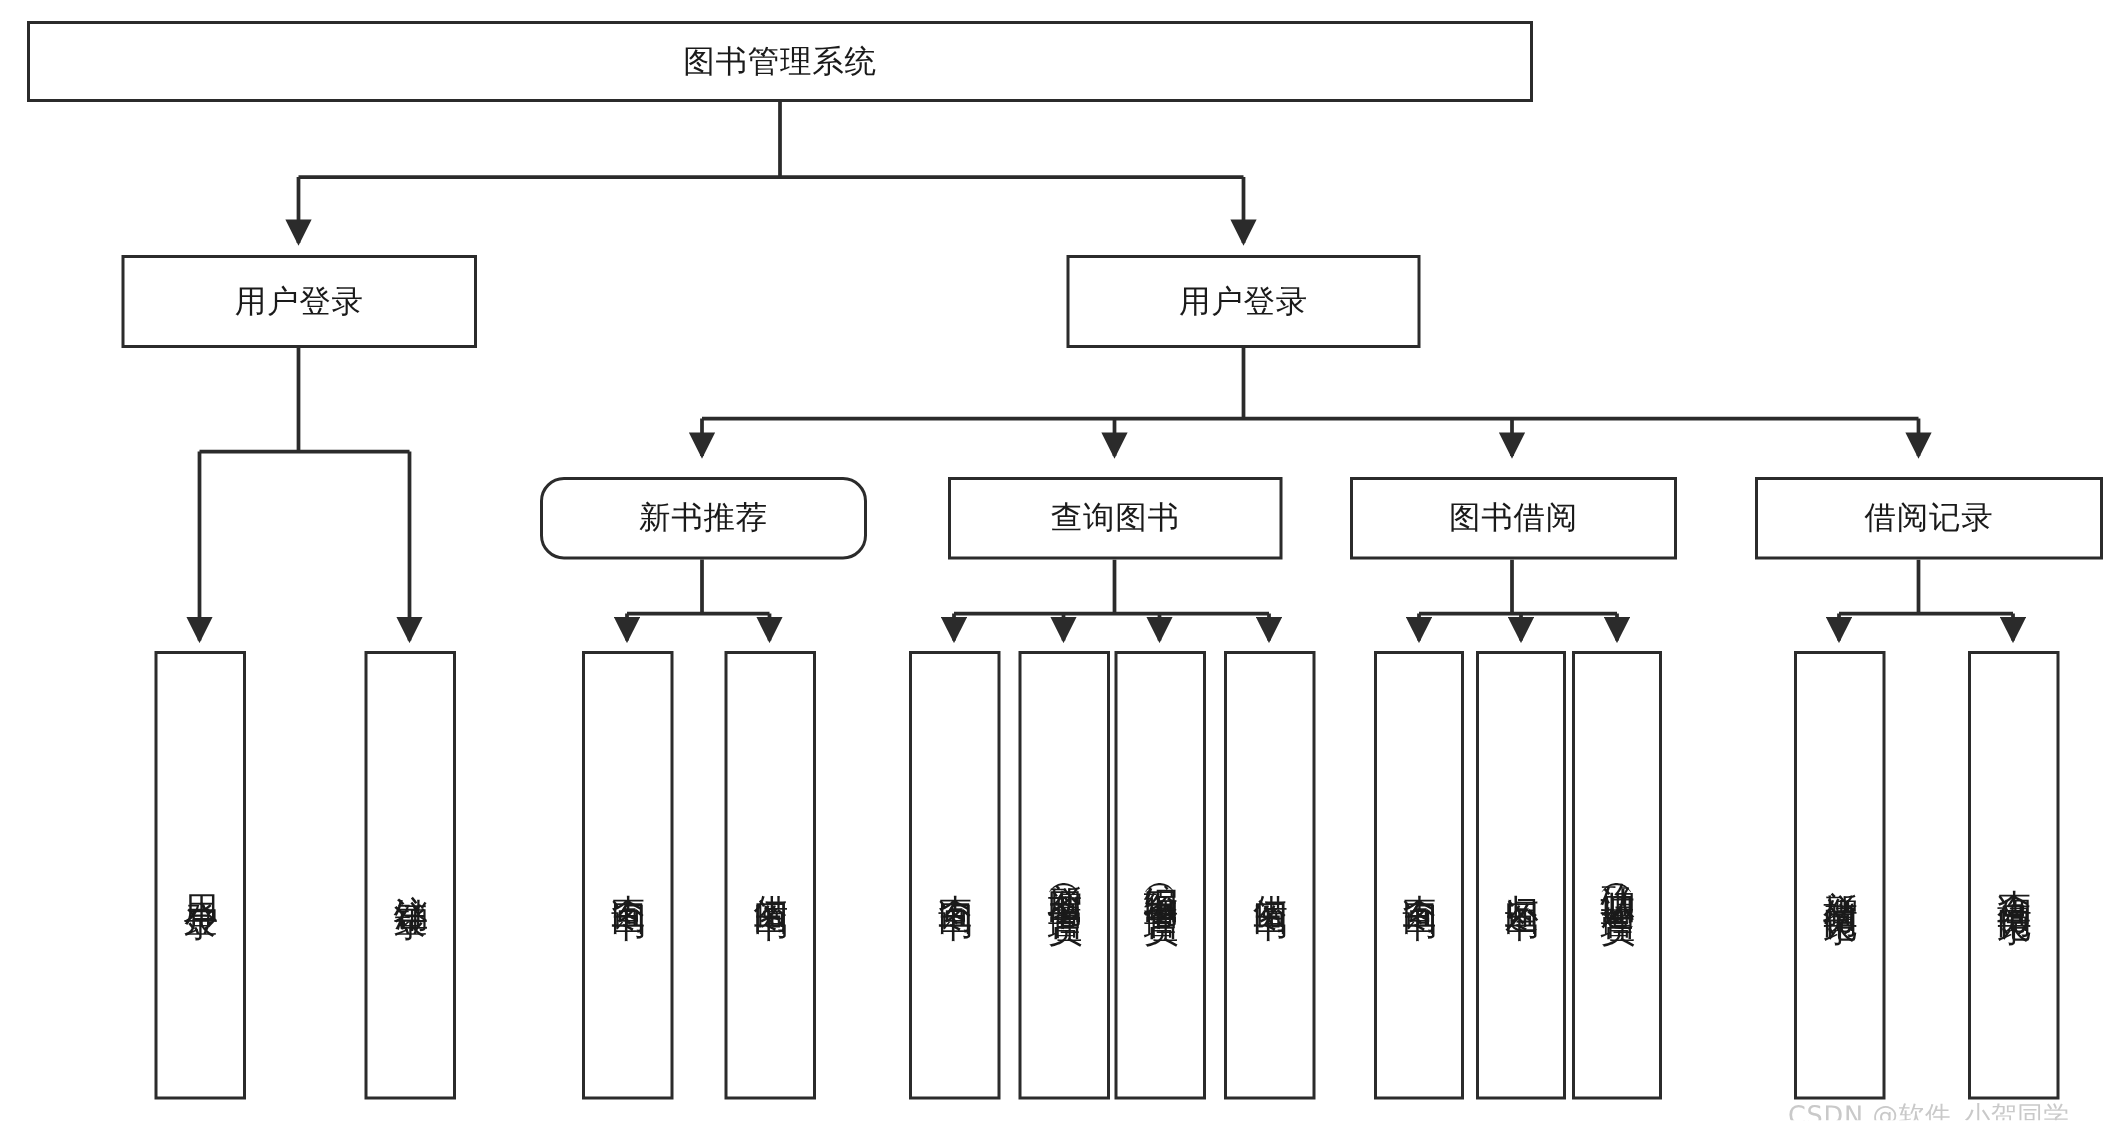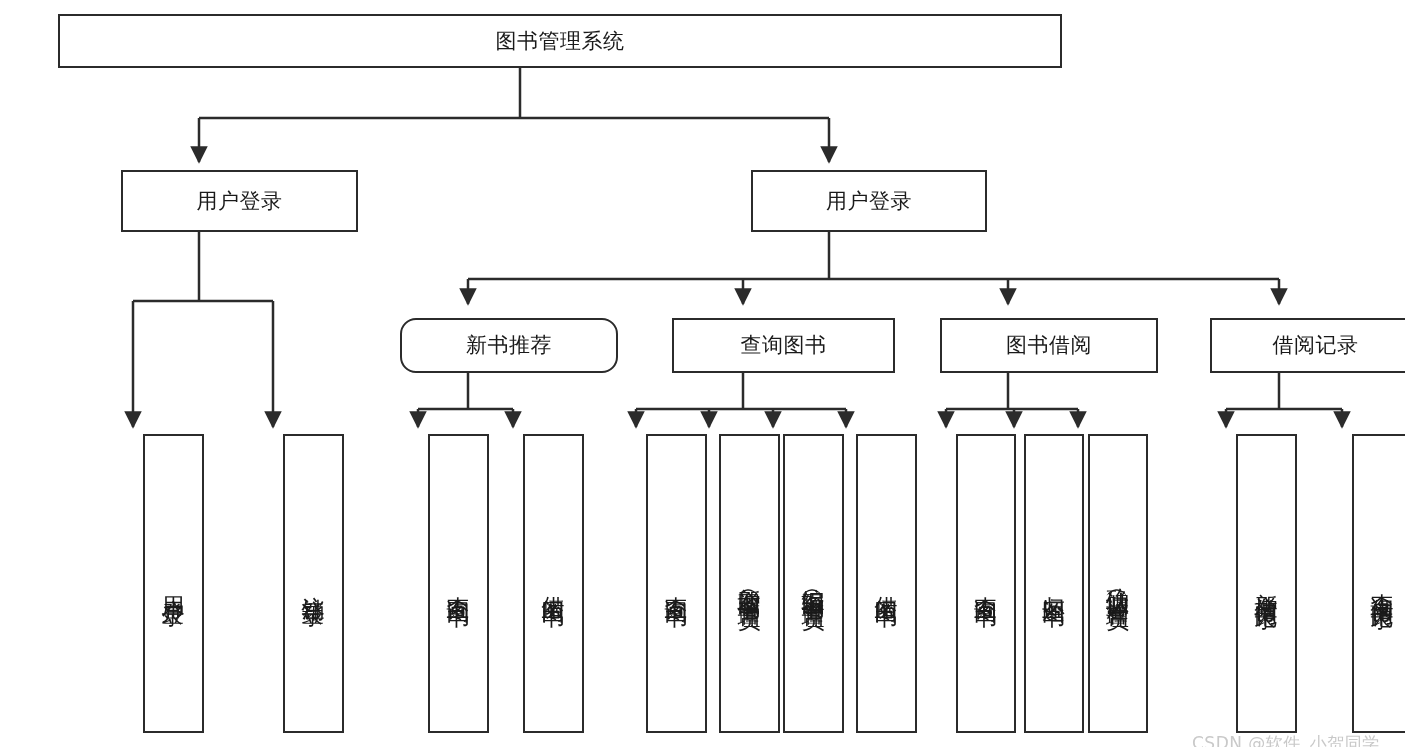--- a/index.html
+++ b/index.html
@@ -27,21 +27,20 @@
   }
   .node {
     position: absolute;
     box-sizing: border-box;
     border: 2.5px solid #2b2b2b;
     background: #ffffff;
     display: flex;
     align-items: center;
     justify-content: center;
     color: #1a1a1a;
-    margin-left: 40px;
   }
   .node .lbl {
     display: block;
     text-align: center;
     line-height: 1.18;
   }
   
   .h-node .lbl {
     font-size: 21px;
     letter-spacing: 0.5px;
@@ -145,21 +144,21 @@
   </div>
 
   <div class="node h-node" style="left:632px; top:318px; width:223px; height:55px;">
     <span class="lbl">查询图书</span>
   </div>
 
   <div class="node h-node" style="left:900px; top:318px; width:218px; height:55px;">
     <span class="lbl">图书借阅</span>
   </div>
 
-  <div class="node h-node" style="left:1170px; top:318px; width:211px; height:55px;justify-content:center;">
+  <div class="node h-node" style="left:1170px; top:318px; width:232px; height:55px;justify-content:center;">
     <span class="lbl">借阅记录</span>
   </div>
 
   <div class="node v-node" style="left:103px; top:434px; width:61px; height:299px;">
     <span class="lbl">用户登录</span>
   </div>
 
   <div class="node v-node" style="left:243px; top:434px; width:61px; height:299px;">
     <span class="lbl">注销登录</span>
   </div>

